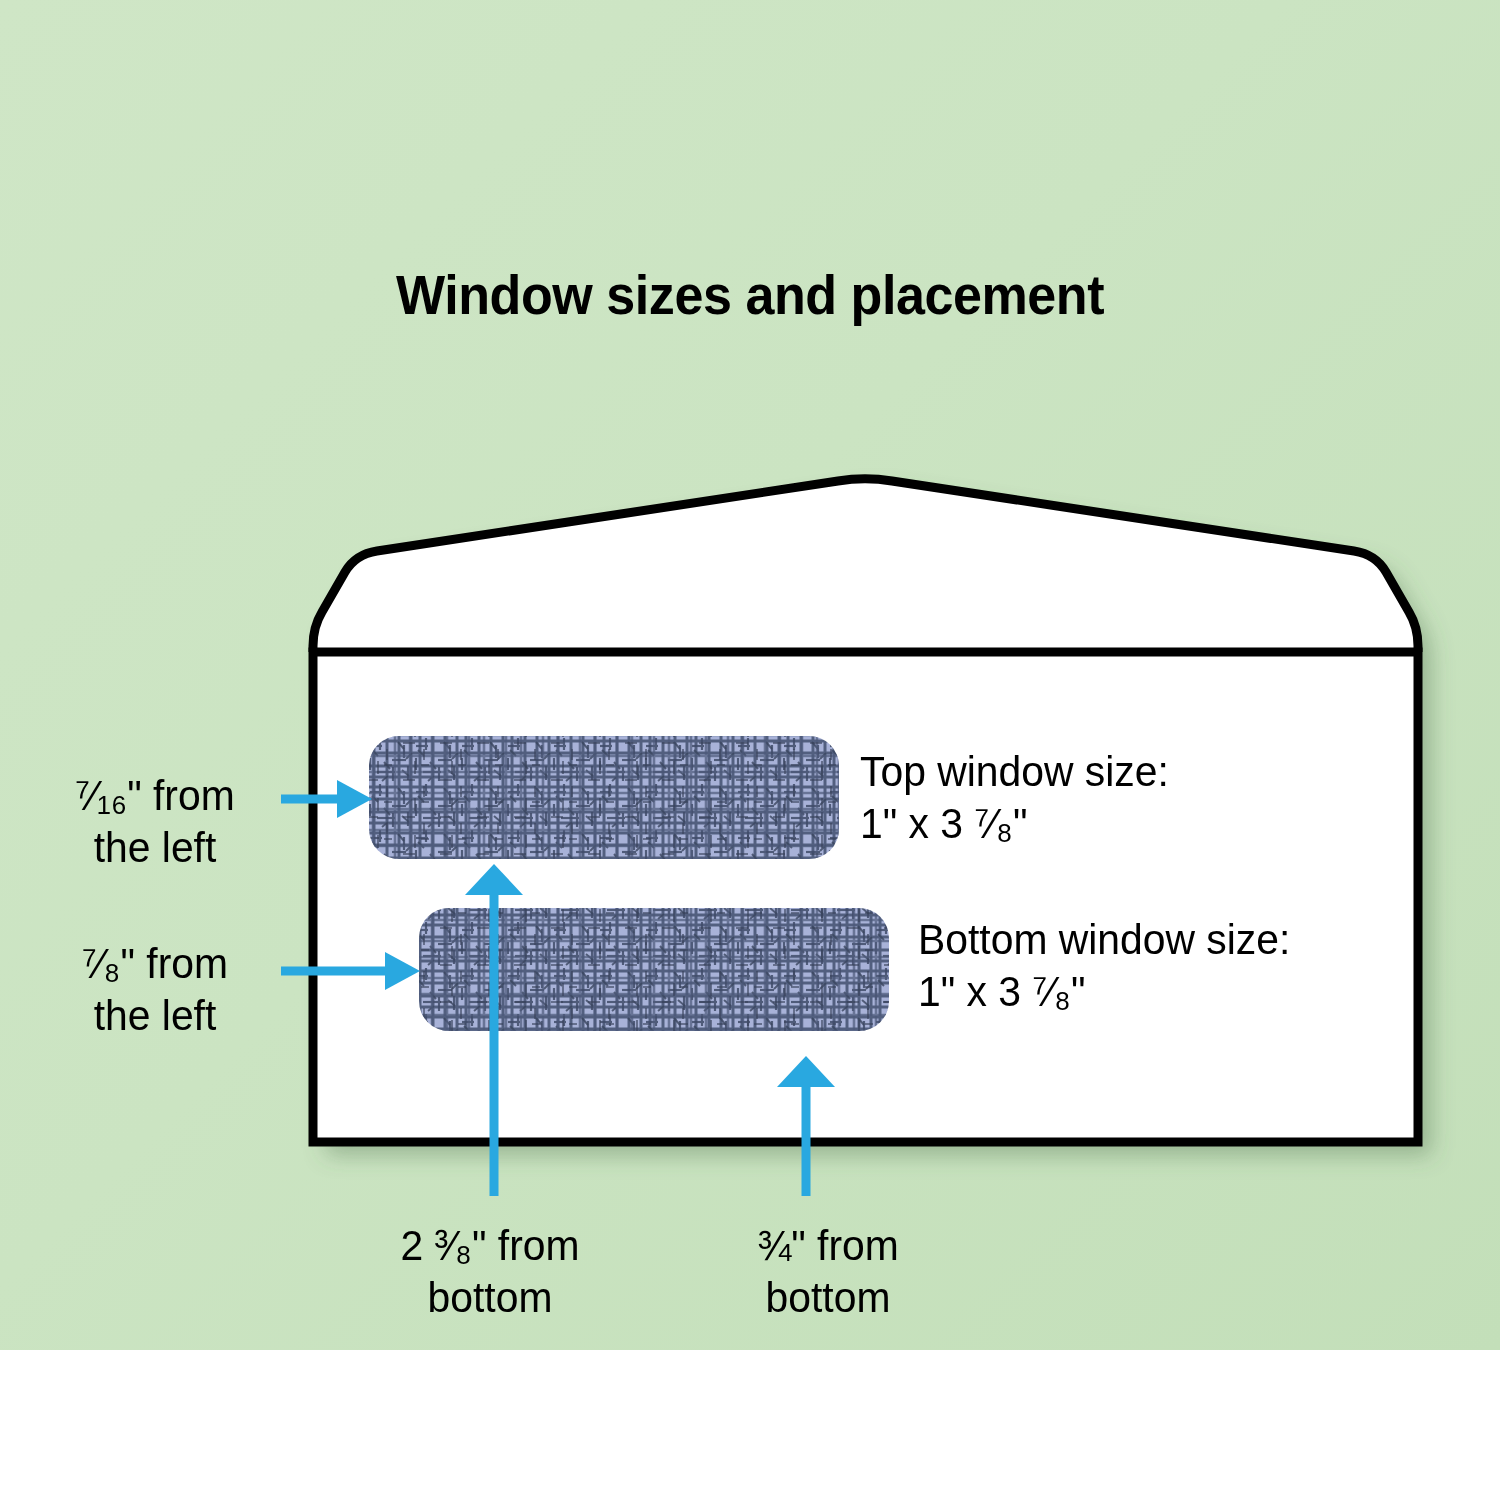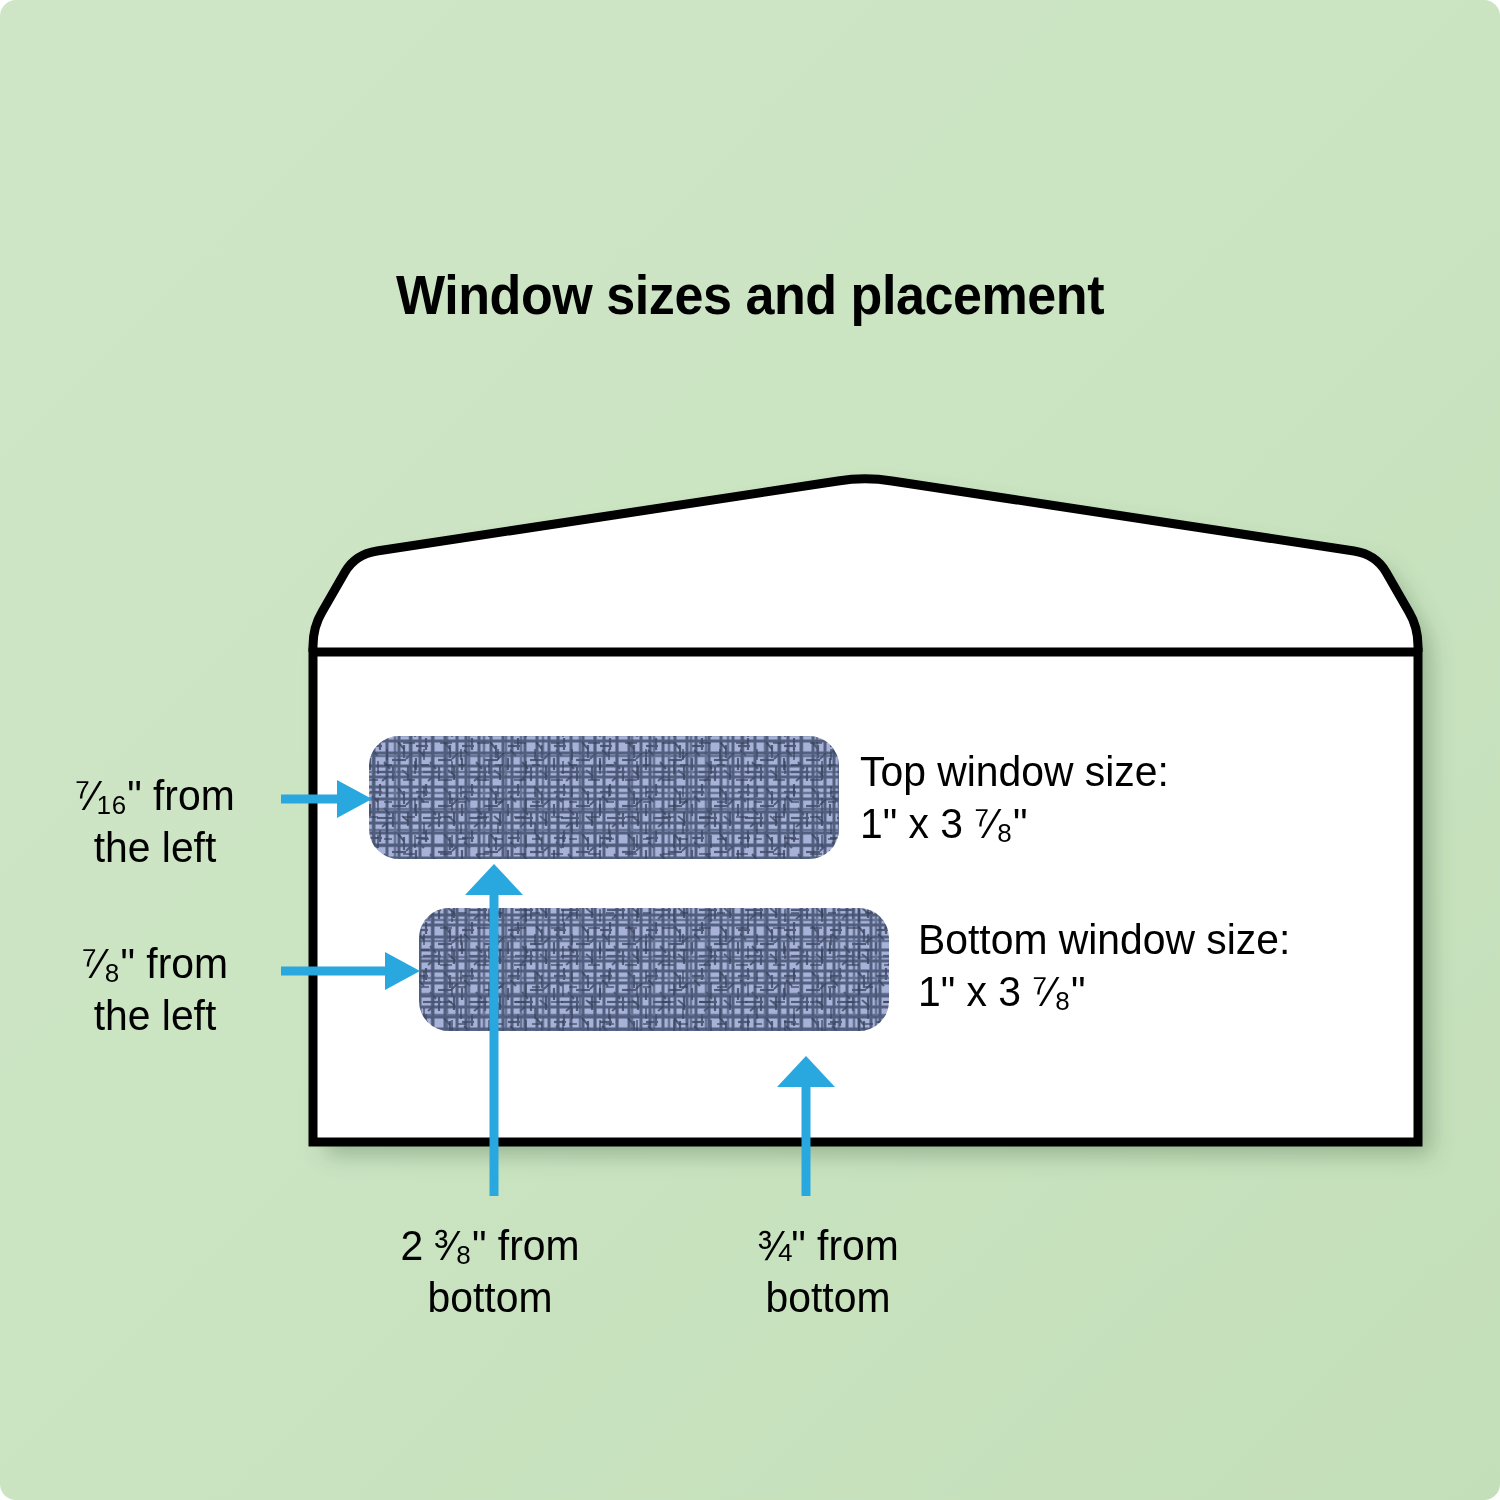--- a/index.html
+++ b/index.html
@@ -8,24 +8,23 @@
   }
   body {
     width: 1500px;
     height: 1500px;
     overflow: hidden;
     font-family: "Liberation Sans", sans-serif;
   }
   #stage {
     position: relative;
     width: 1500px;
-    height: 1500px;
+    height: 1350px;
     background: linear-gradient(135deg, #cfe6c6 0%, #cbe4c2 45%, #c3dfb9 100%);
     overflow: hidden;
-    border-radius: 16px;
   }
 
   
   #title {
     position: absolute;
     left: 0;
     top: 262;
     top: 262px;
     width: 1500px;
     text-align: center;

